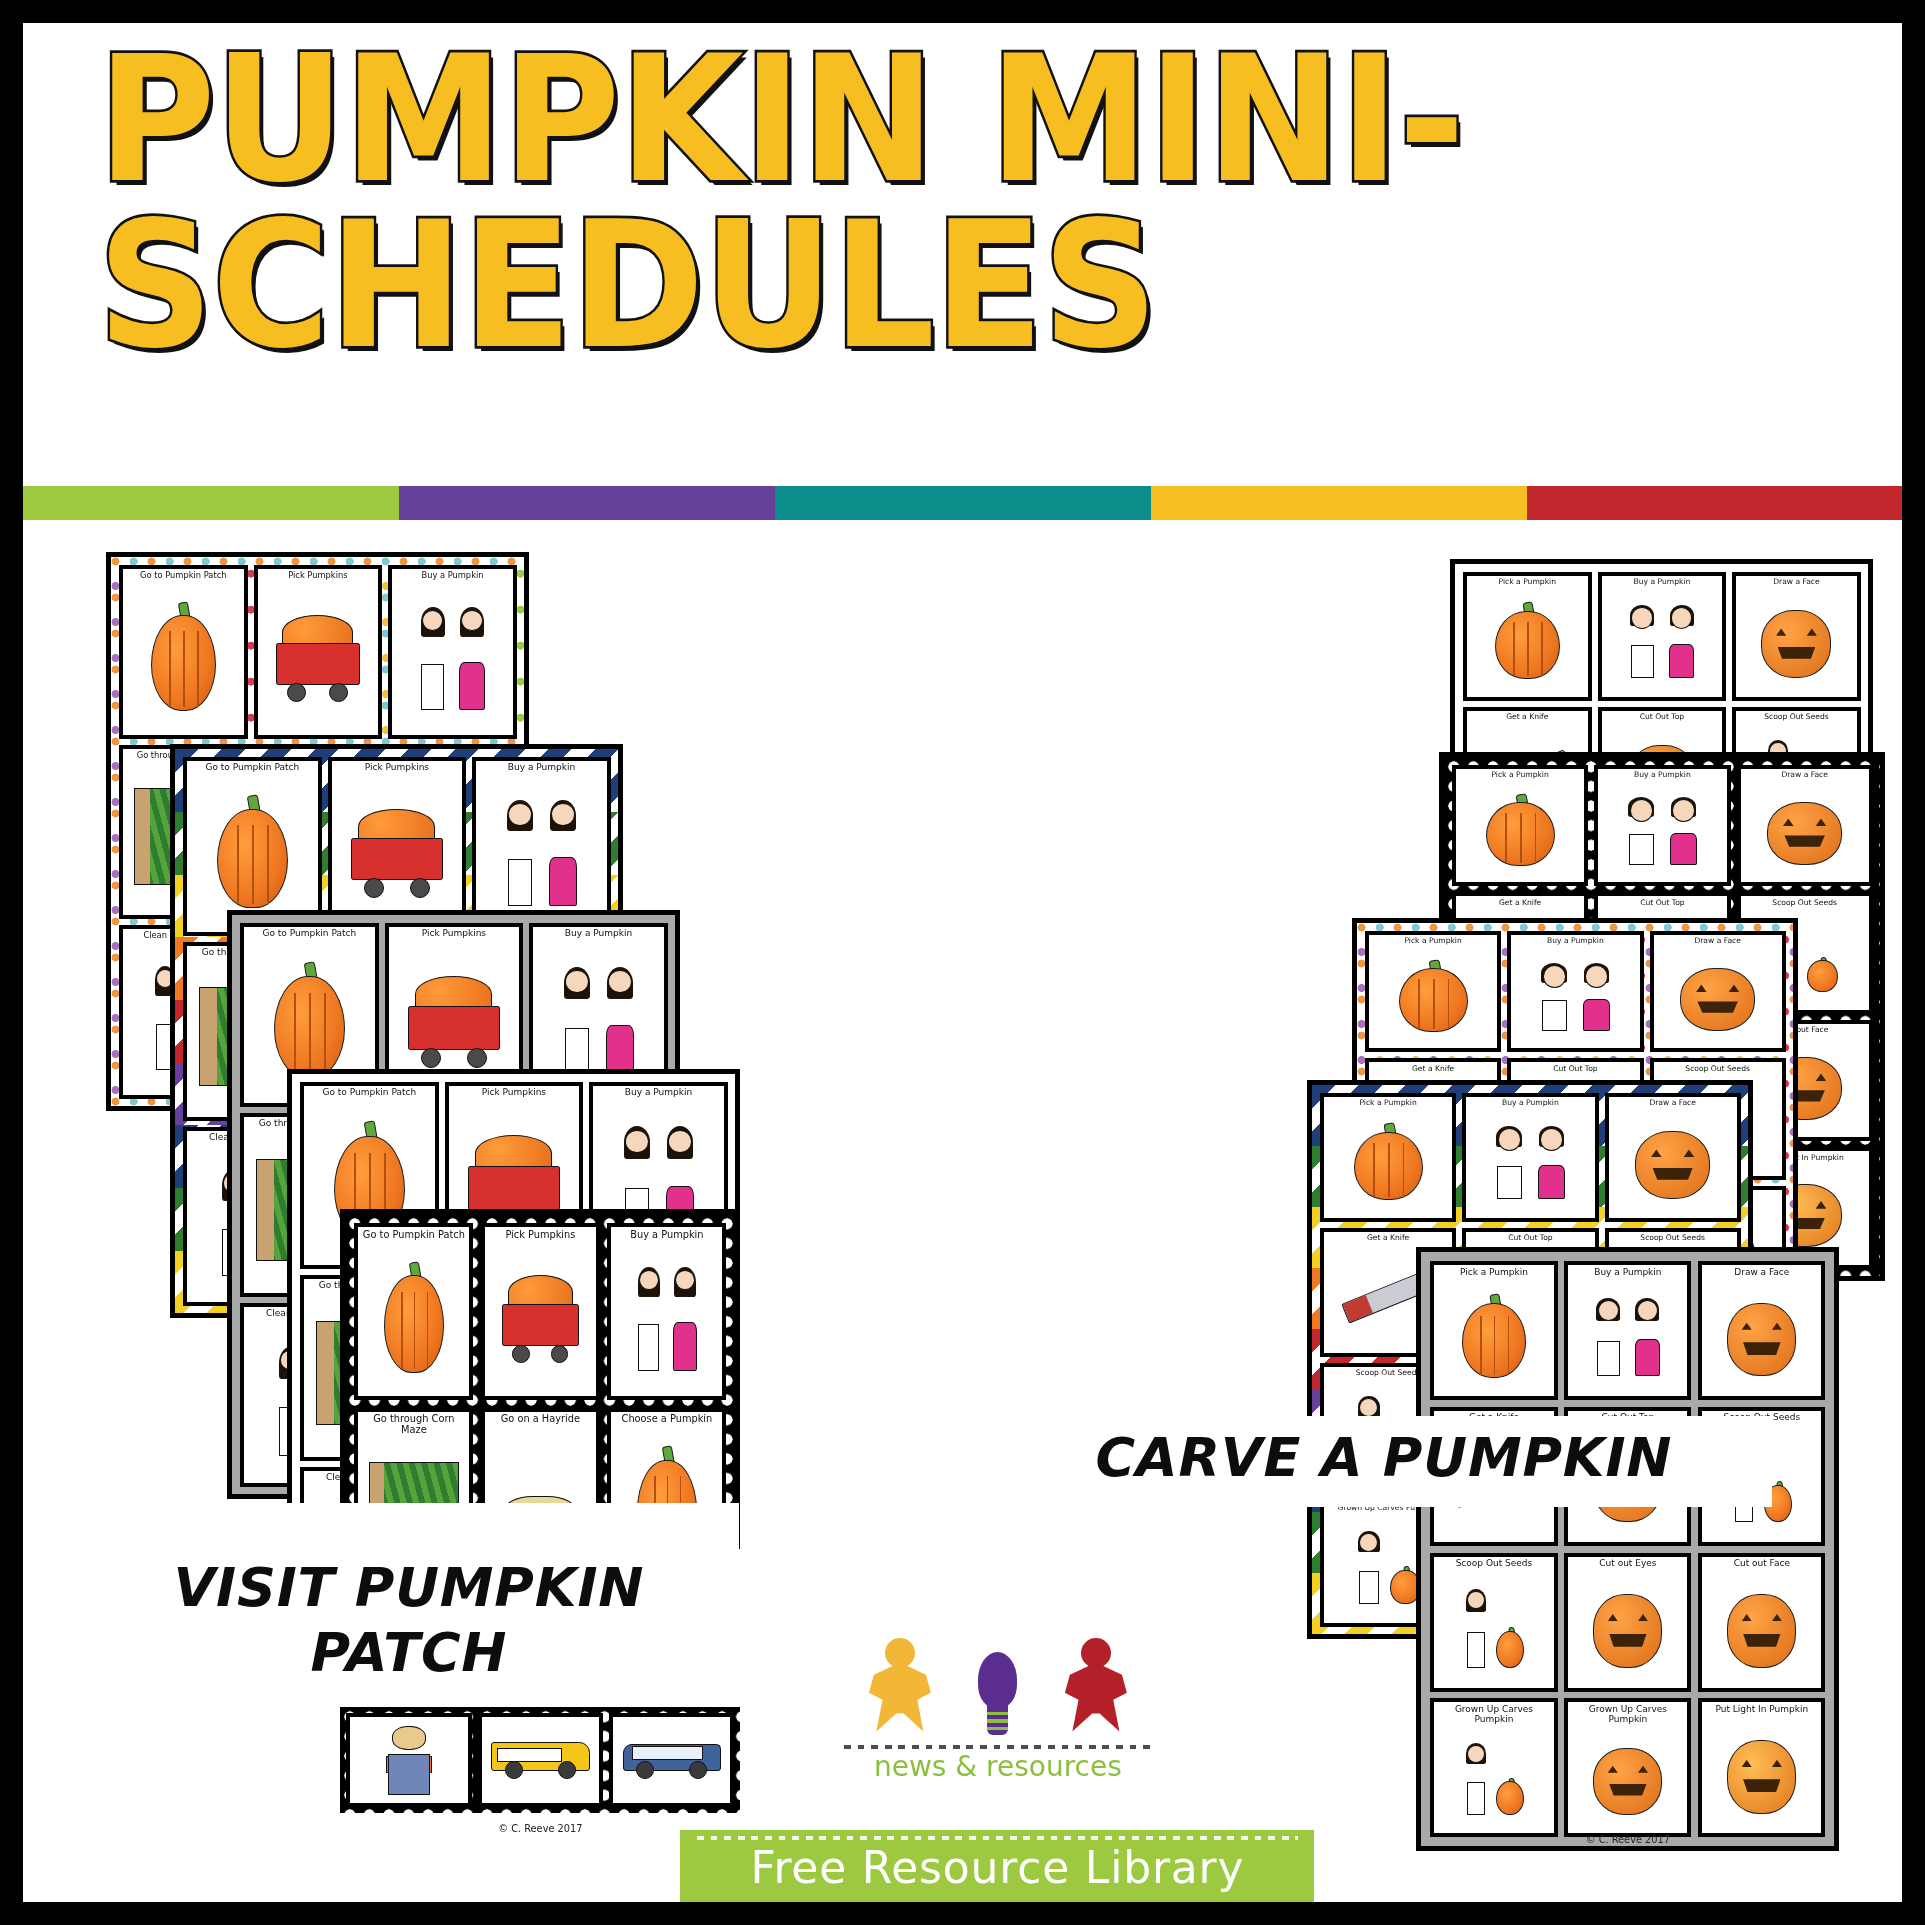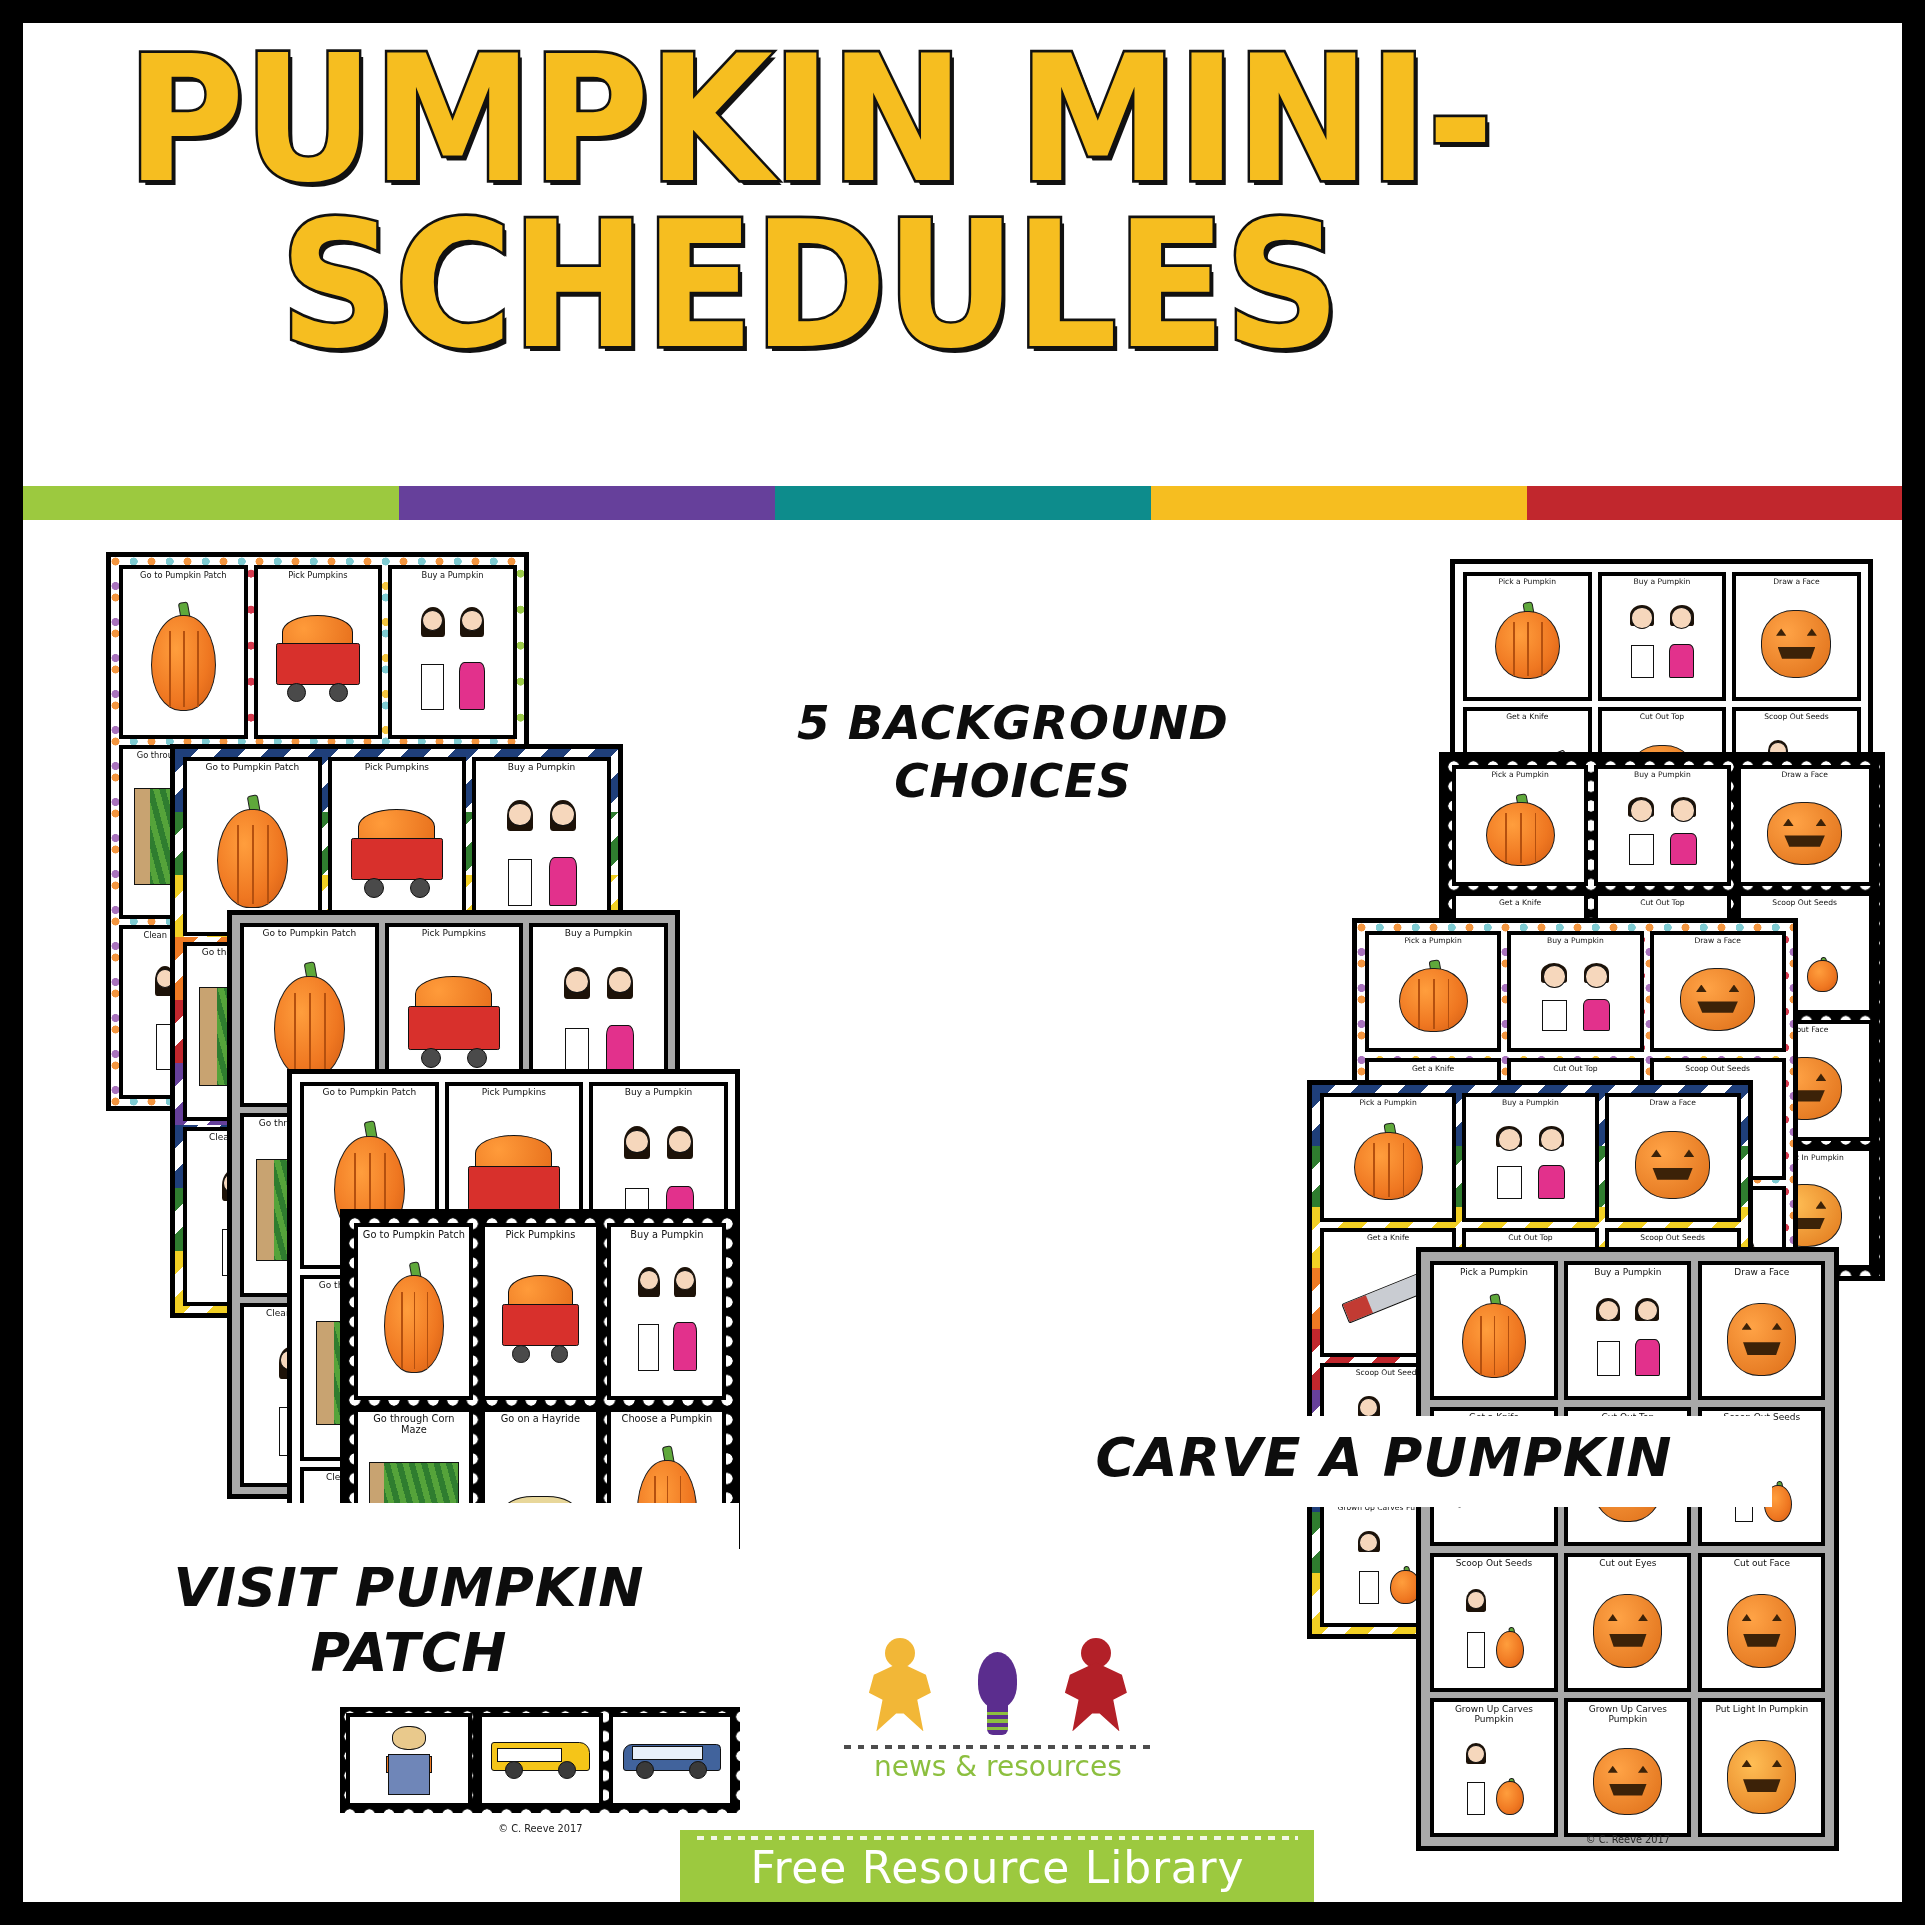--- a/index.html
+++ b/index.html
@@ -5,21 +5,21 @@
   html,body{margin:0;padding:0;background:#000;}
   body{font-family:"DejaVu Sans",sans-serif;}
   #page{
     position:relative;width:1926px;height:1926px;background:#000;overflow:hidden;
   }
   #sheet{
     position:absolute;left:23.4px;top:23.4px;width:1879px;height:1879px;background:#fff;overflow:hidden;
   }
 
   
-  .title-wrap{position:absolute;left:5px;top:13.6px;width:1563px;text-align:center;}
+  .title-wrap{position:absolute;left:12px;top:13.6px;width:1563px;text-align:left;}
   .title-line{
     font-family:"DejaVu Sans",sans-serif;
     font-weight:bold;
     font-size:175px;
     line-height:0.95;
     letter-spacing:-1.5px;
     color:#F6BE20;
     -webkit-text-stroke:5.3px #111;
     paint-order:stroke fill;
     text-shadow:4.5px 5.3px 0 #111;
@@ -178,21 +178,20 @@
     </div>
 
     <div class="colorbar">
       <span style="flex:1;background:#9CC93F"></span>
       <span style="flex:1;background:#66409B"></span>
       <span style="flex:1;background:#0D8C8C"></span>
       <span style="flex:1;background:#F6BE20"></span>
       <span style="flex:1;background:#C1272D"></span>
     </div>
 
-    <div class="bg-choices hand">5 BACKGROUND CHOICES</div>
     <div class="visit-title hand">VISIT PUMPKIN PATCH</div>
     <div class="carve-title hand">CARVE A PUMPKIN</div>
 
     <div class="sheet-card bg-colordot" id="L1" style="left:83px;top:529px;width:423px;height:559px;z-index:1;">
       <div class="grid" id="L1g" style="grid-template-columns:repeat(3,1fr);grid-template-rows:repeat(3,1fr);padding:7.6px;gap:6px;">
           <div class="cell">
             <div class="lbl" style="font-size: 8.3px;">Go to Pumpkin Patch</div>
             <div class="art">
               <div class="pmk">
                 <div class="stem"></div>

